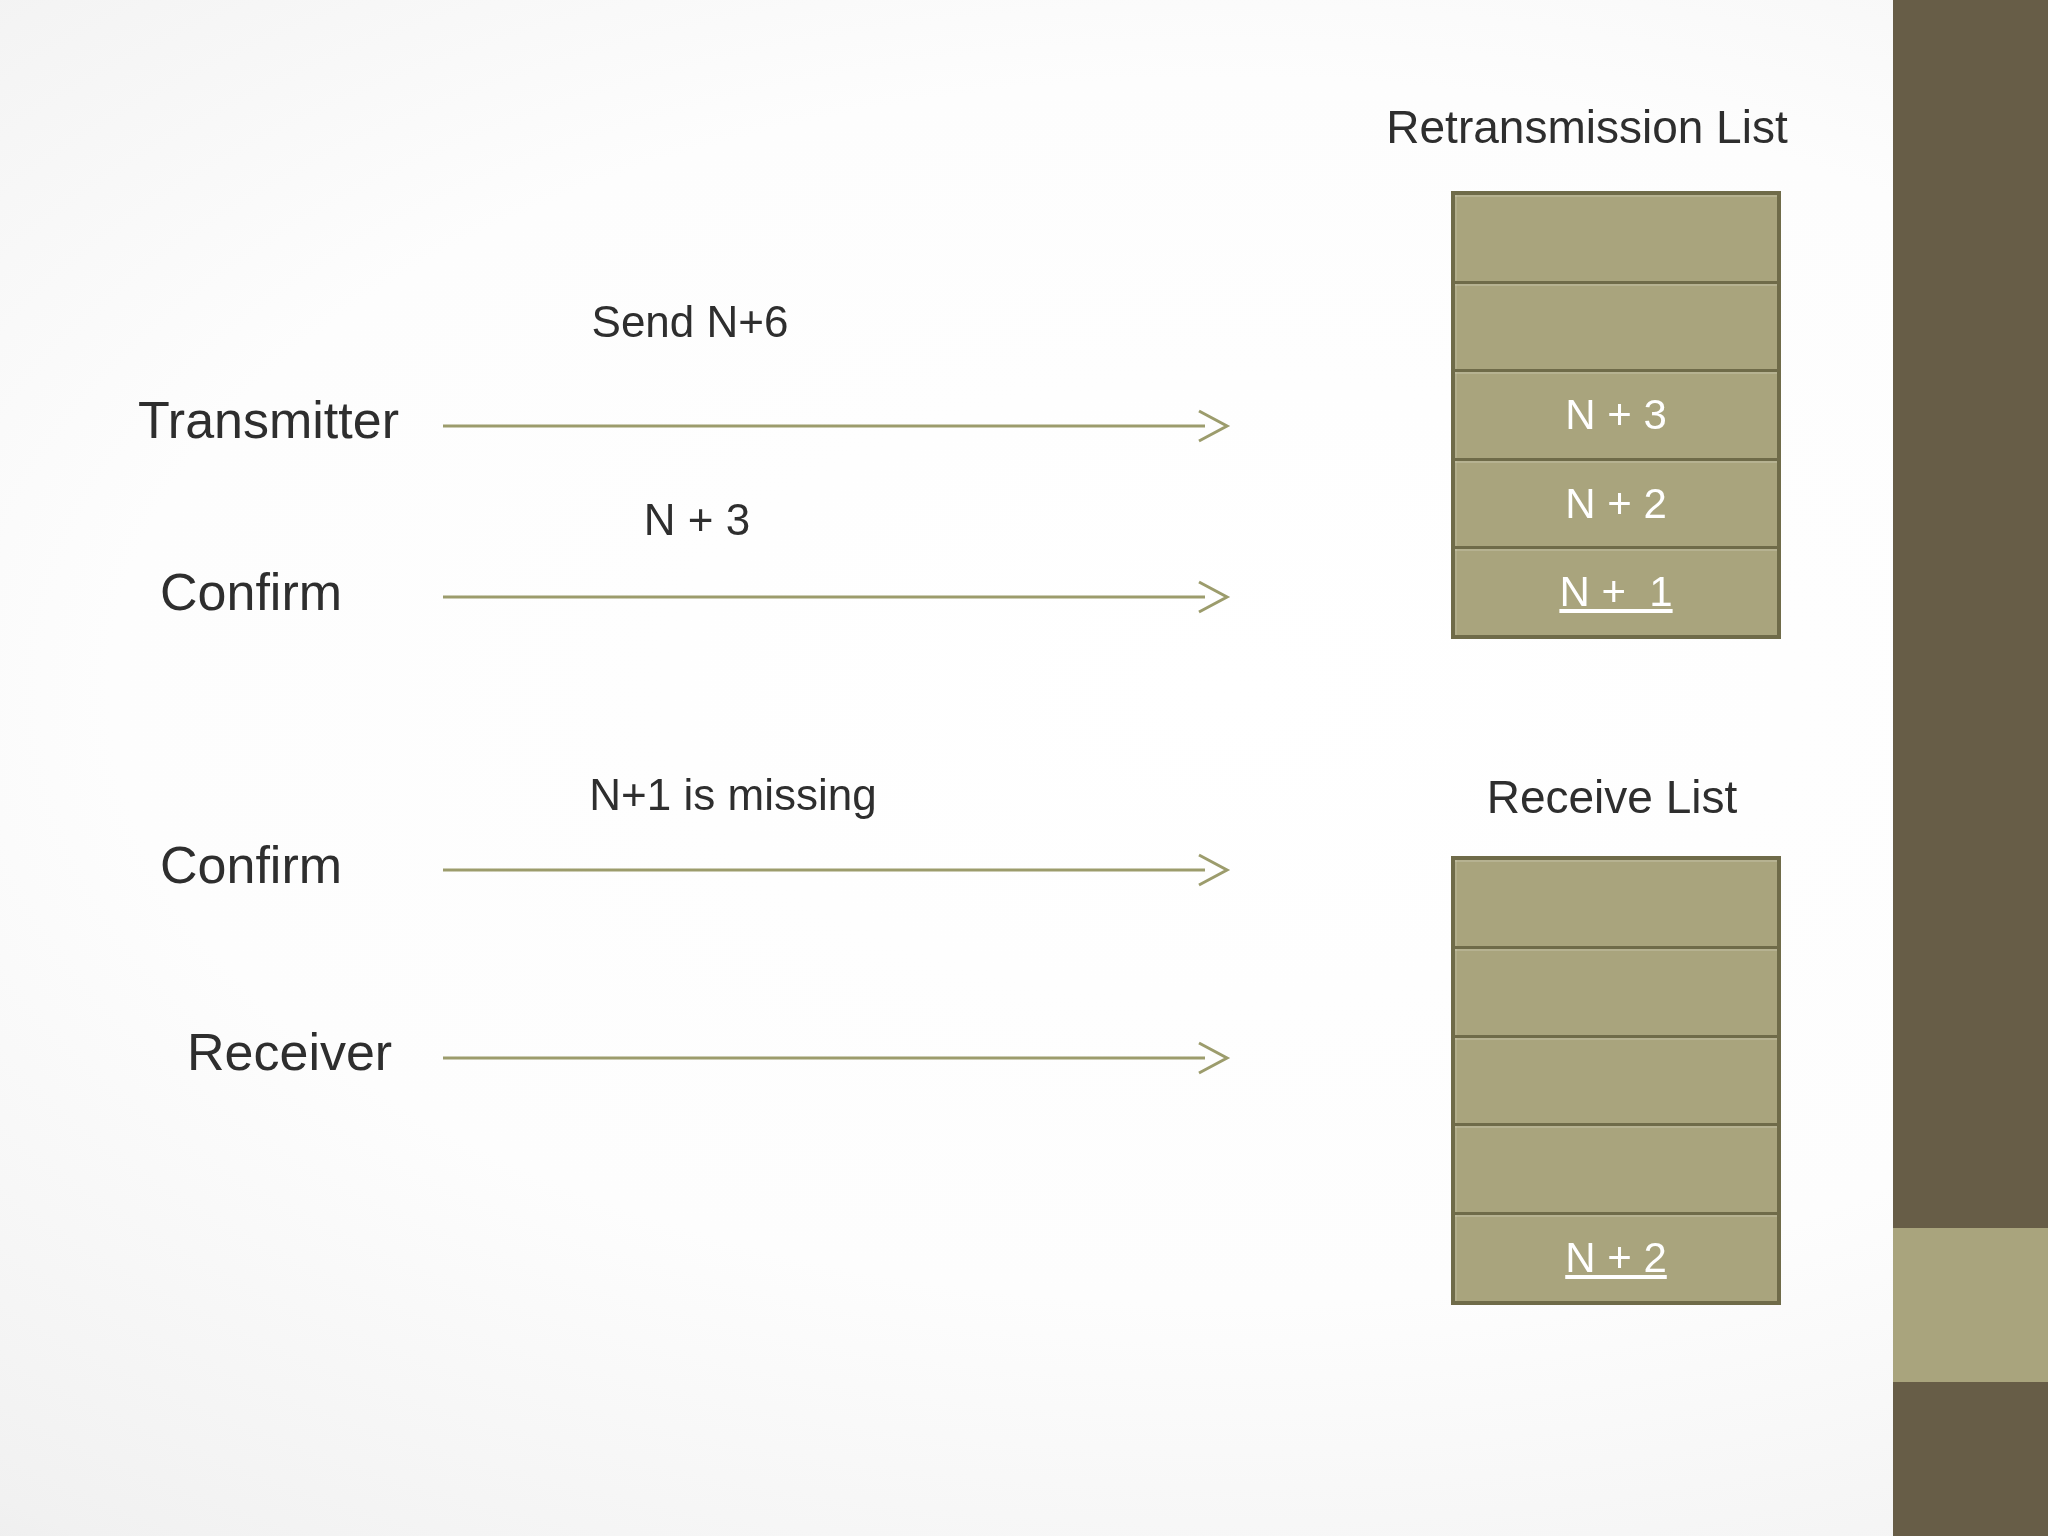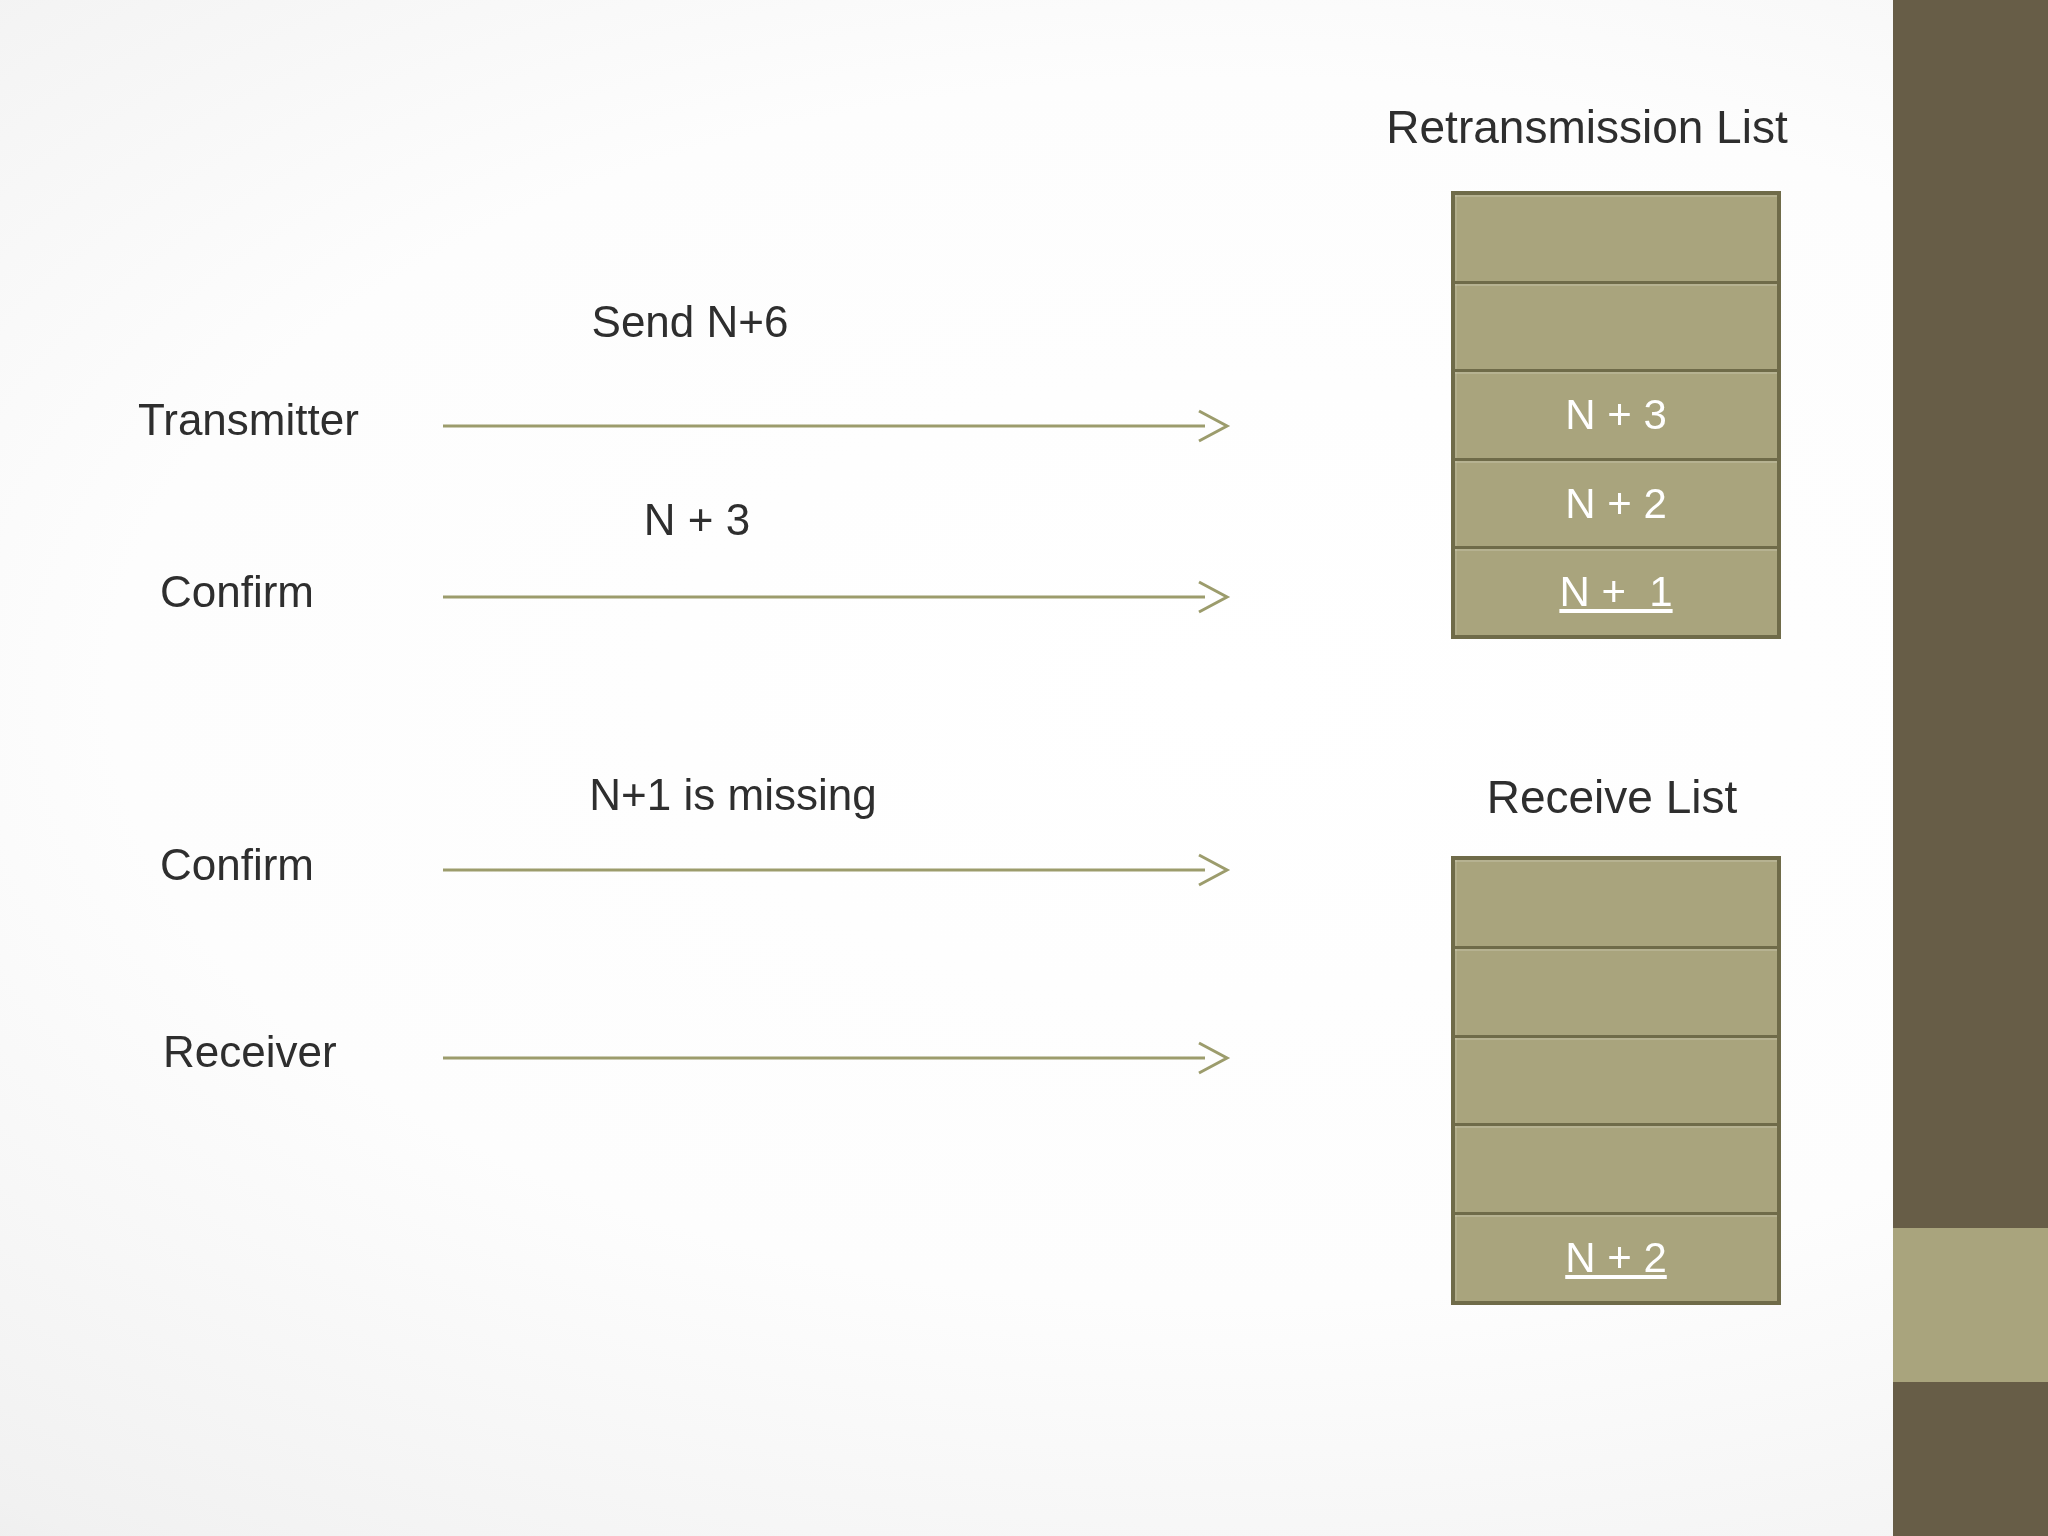--- a/index.html
+++ b/index.html
@@ -10,21 +10,21 @@
     position: relative;
     background: radial-gradient(ellipse 130% 95% at 60% 45%,
                 #ffffff 0%, #fdfdfd 42%, #f1f1f1 72%, #d9d9d9 100%);
   }
   .slide { position: absolute; inset: 0; }
 
   
   .seq-label {
     position: absolute;
     transform: translateY(-50%);
-    font-size: 44px; line-height: 1.2;
+    font-size: 52px; line-height: 1.2;
     color: #2e2e2e; white-space: pre;
   }
   .seq-msg {
     position: absolute;
     transform: translate(-50%, -50%);
     font-size: 44px; line-height: 1.2;
     color: #2e2e2e; white-space: pre;
   }
   .arrow { position: absolute; overflow: visible; }
 
@@ -83,21 +83,21 @@
     <path d="M756 13 L784 28 L756 43" fill="none" stroke="#9c9c6c" stroke-width="3"></path>
   </svg>
 
   <div class="seq-msg" style="left:733px; top:795px">N+1 is missing</div>
   <div class="seq-label" style="left:160px; top:865px">Confirm</div>
   <svg class="arrow" style="left:443px; top:842px" width="790" height="56" xmlns="http://www.w3.org/2000/svg">
     <line x1="0" y1="28" x2="762" y2="28" stroke="#9c9c6c" stroke-width="3"></line>
     <path d="M756 13 L784 28 L756 43" fill="none" stroke="#9c9c6c" stroke-width="3"></path>
   </svg>
 
-  <div class="seq-label" style="left:163px; top:1052px">Receiver</div>
+  <div class="seq-label" style="left:187px; top:1052px">Receiver</div>
   <svg class="arrow" style="left:443px; top:1030px" width="790" height="56" xmlns="http://www.w3.org/2000/svg">
     <line x1="0" y1="28" x2="762" y2="28" stroke="#9c9c6c" stroke-width="3"></line>
     <path d="M756 13 L784 28 L756 43" fill="none" stroke="#9c9c6c" stroke-width="3"></path>
   </svg>
 
   <div class="list-title" style="left:1587px; top:100px">Retransmission List</div>
   <div class="list-table" style="left:1451px; top:191px; height:448px">
     <div class="list-cell"></div>
     <div class="list-cell"></div>
     <div class="list-cell">N + 3</div>

